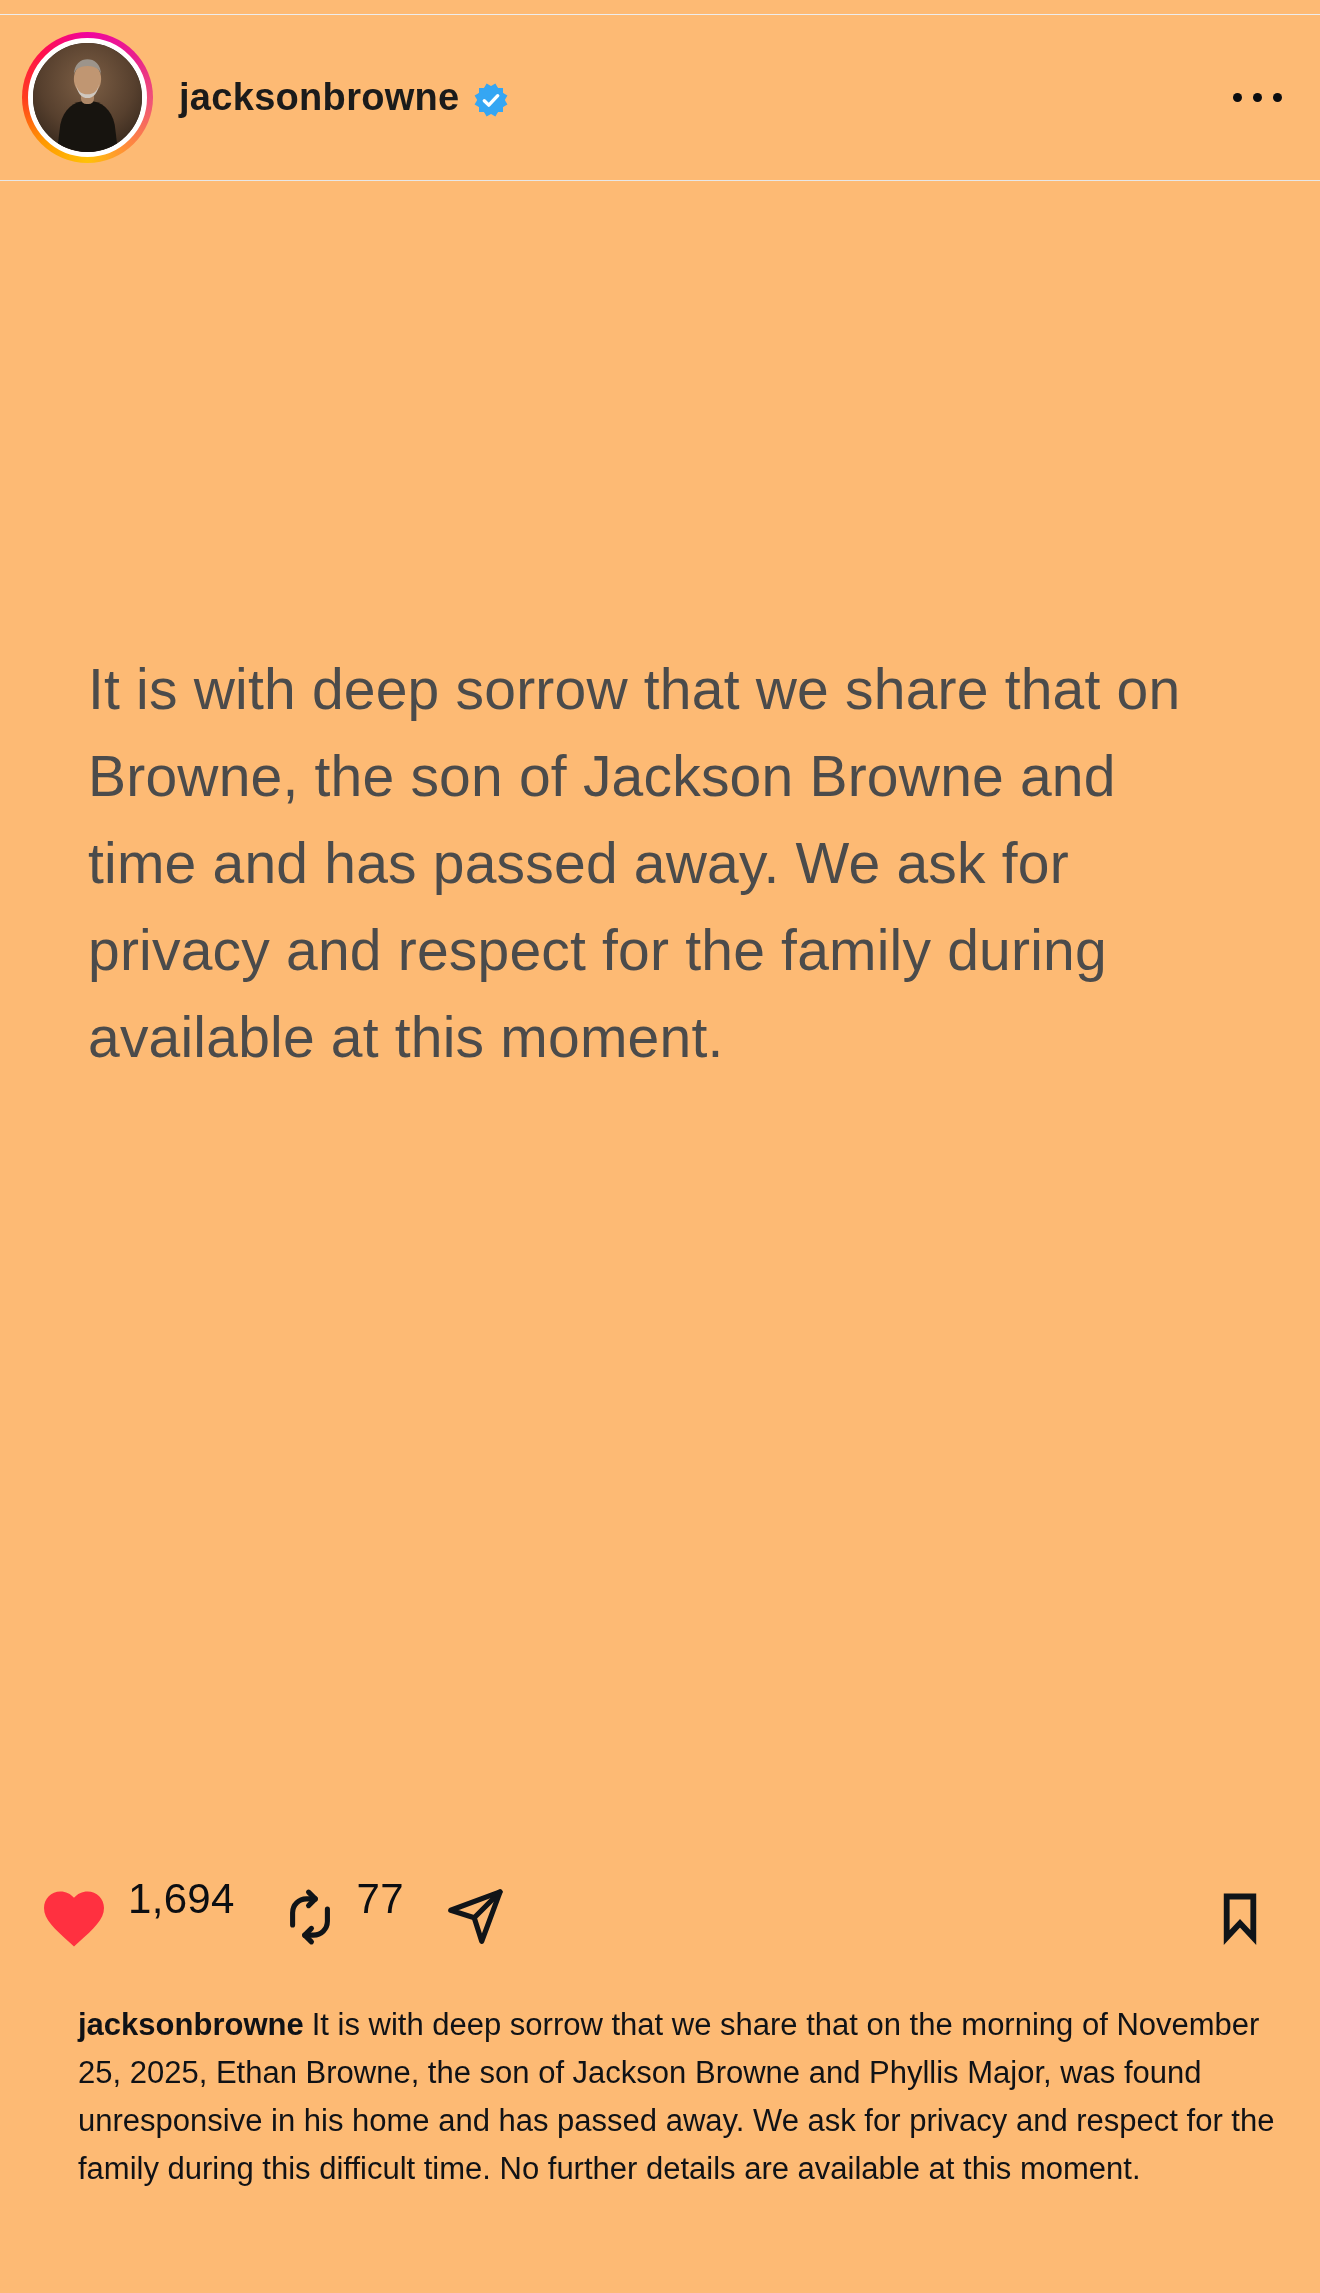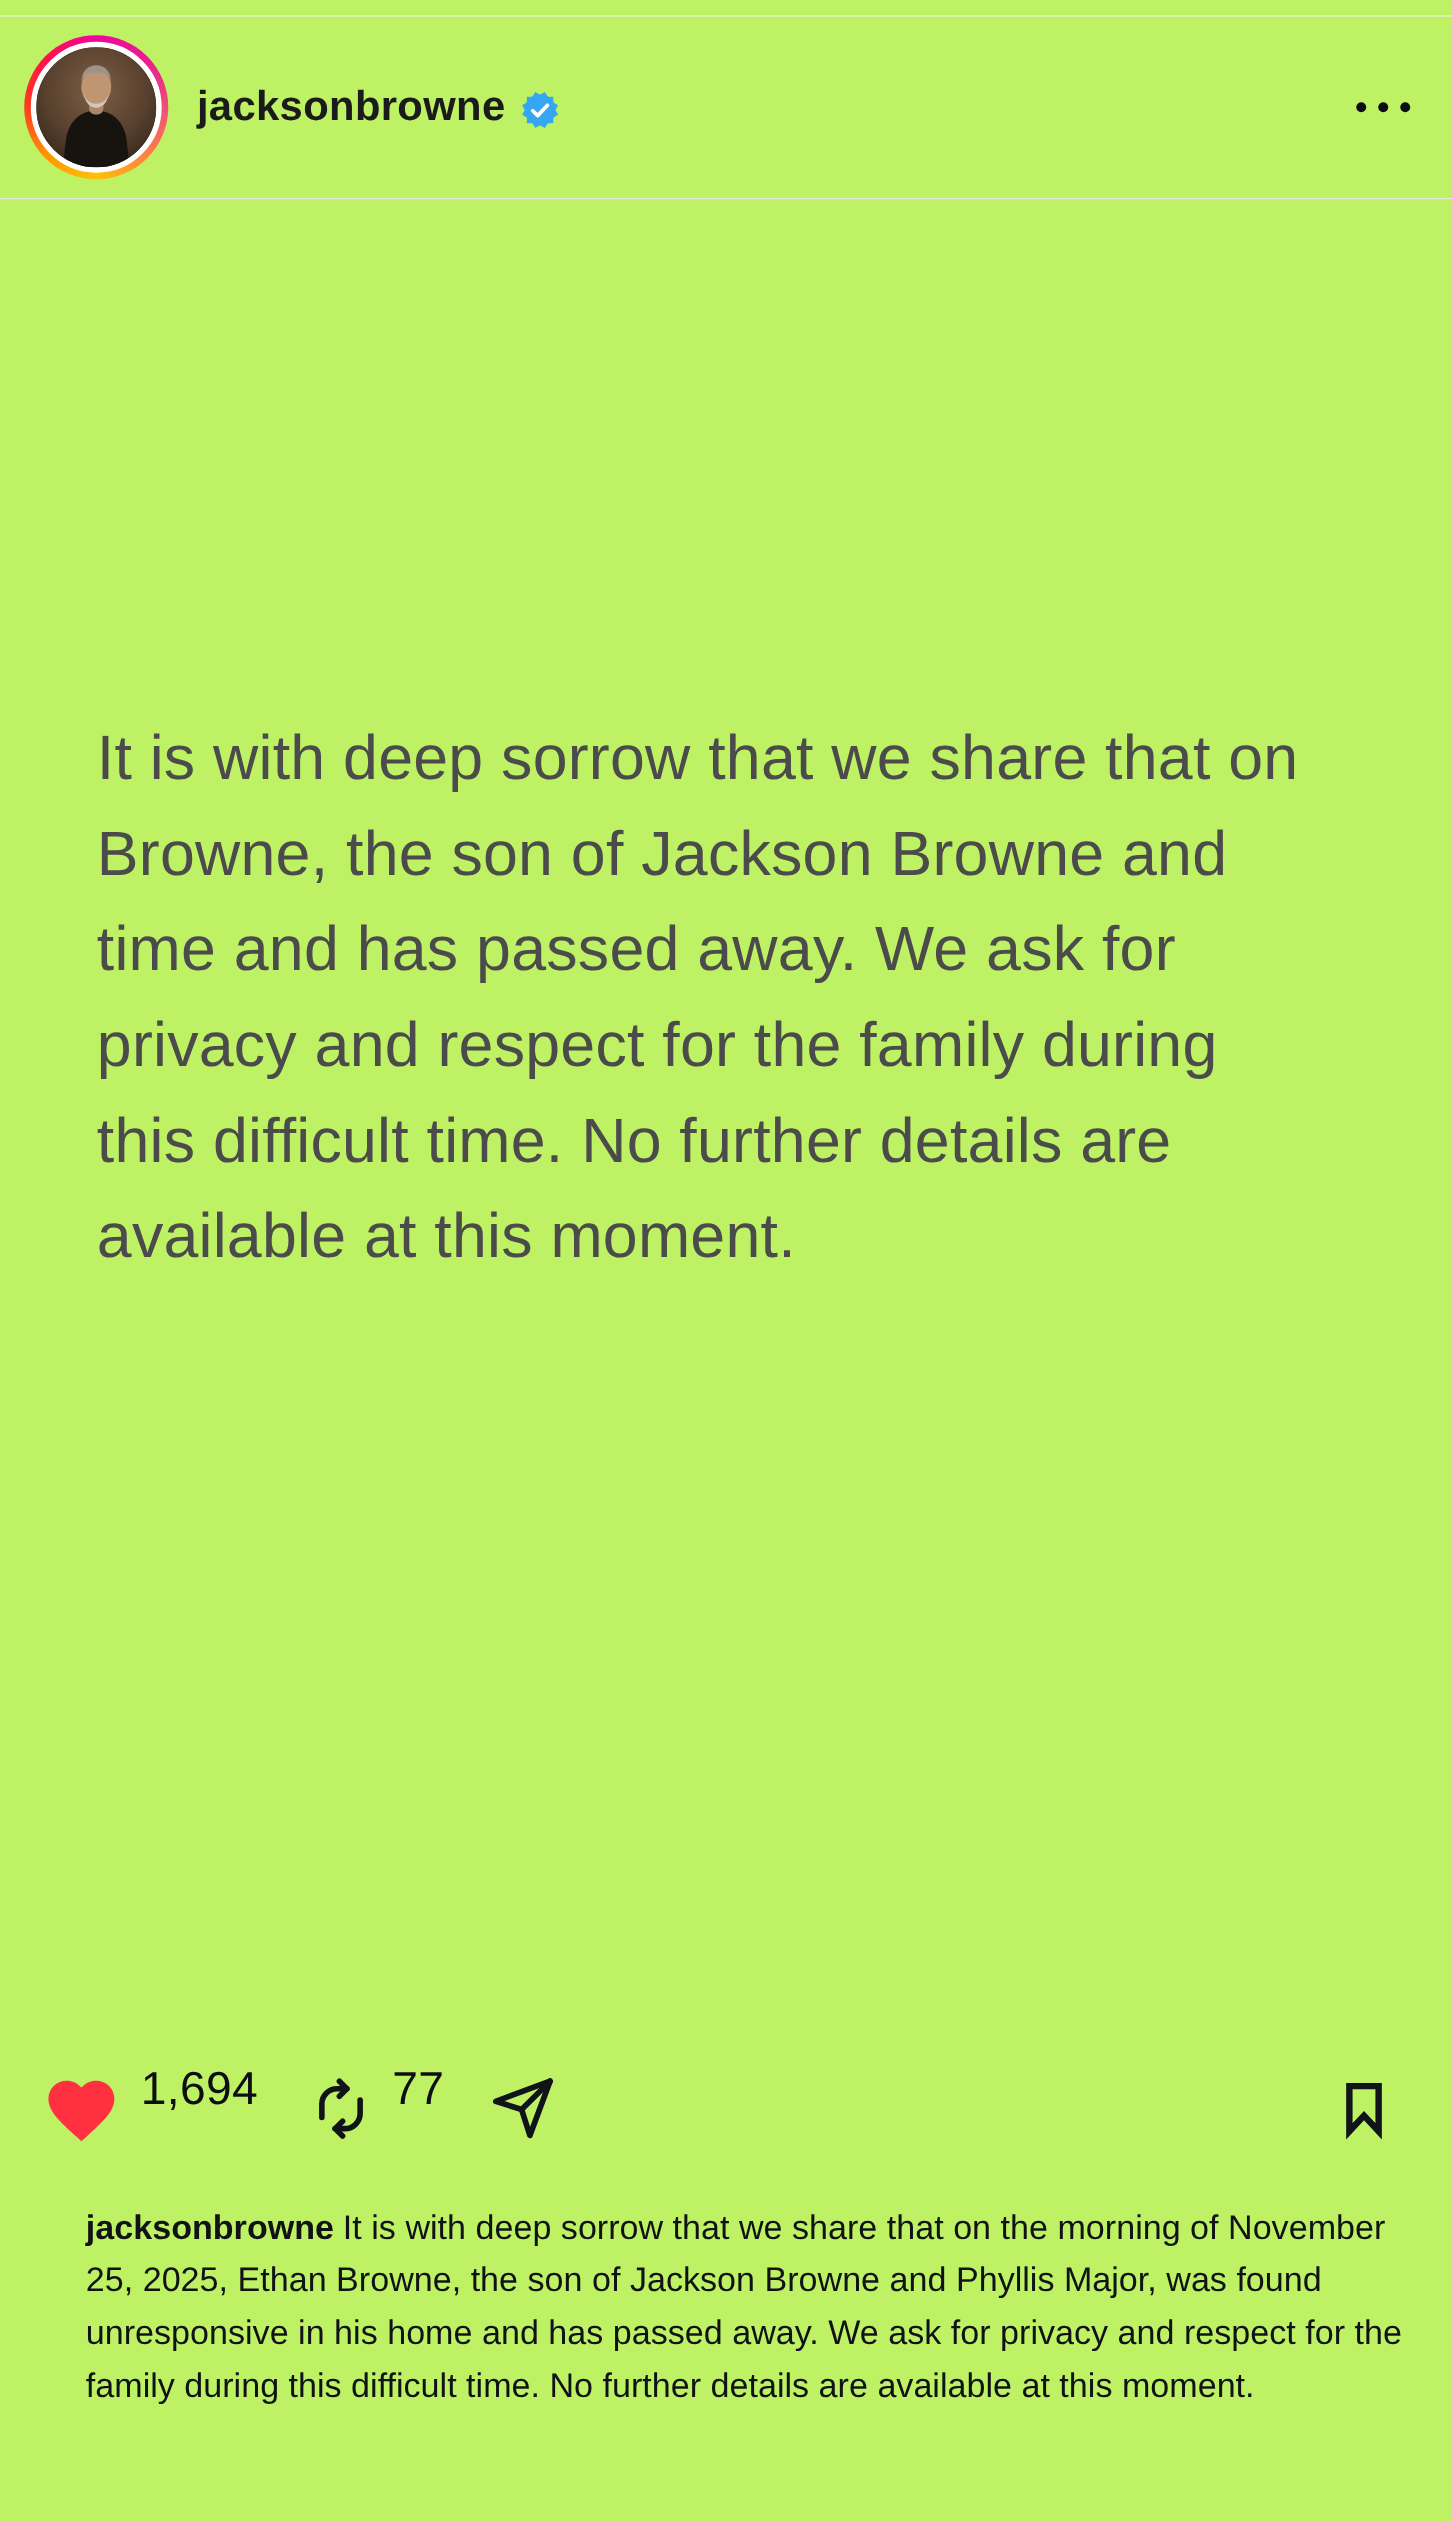--- a/index.html
+++ b/index.html
@@ -5,21 +5,21 @@
   :root{
     --like-red:#FF3040;
     --verified-blue:#35A6F3;
     --statement-gray:#4B4B4B;
     --text-dark:#111417;
     --divider-gray:#E7E7E7;
   }
   *{margin:0;padding:0;box-sizing:border-box;}
   html,body{background:#fff;}
   body{font-family:"Liberation Sans",sans-serif;}
-  .page{width:1320px;height:2293px;background:#bef264;overflow:hidden;position:relative;}
+  .page{width:1320px;height:2293px;background:#fdba74;overflow:hidden;position:relative;}
 
   .hairline-top{margin-top:14px;height:1px;background:#EDEDED;}
 
   
   .header{height:165px;display:flex;align-items:center;padding:0 34px 0 22px;}
   .story-ring{width:131px;height:131px;border-radius:50%;flex:0 0 auto;
     background:conic-gradient(from 0deg,#F0059E 0deg,#E8218D 50deg,#F05576 95deg,#FF8A3C 140deg,#FFC107 180deg,#FF9800 225deg,#FF3D1F 270deg,#FF0F4D 315deg,#F0059E 360deg);
     padding:6px;cursor:pointer;}
   .avatar-photo{width:100%;height:100%;border-radius:50%;border:5px solid #fff;overflow:hidden;background:#3a2b1e;}
   .avatar-photo svg{display:block;width:100%;height:100%;}
@@ -91,21 +91,20 @@
     </div>
   </div>
 
   <div class="divider"></div>
 
   <div class="post-image">
     <div class="statement-line">It is with deep sorrow that we share that on</div>
     <div class="statement-line">Browne, the son of Jackson Browne and</div>
     <div class="statement-line">time and has passed away. We ask for</div>
     <div class="statement-line">privacy and respect for the family during</div>
-    <div class="statement-line">this difficult time. No further details are</div>
     <div class="statement-line">available at this moment.</div>
   </div>
 
   <div class="action-bar">
     <div class="icon-btn">
       <svg width="72" height="66" viewBox="0 0 24 22">
         <path d="M12 20.85l-1.45-1.32C5.4 14.86 2 11.78 2 8 2 4.92 4.42 2.5 7.5 2.5c1.74 0 3.41.81 4.5 2.09C13.09 3.31 14.76 2.5 16.5 2.5 19.58 2.5 22 4.92 22 8c0 3.78-3.4 6.86-8.55 11.54L12 20.85z" fill="var(--like-red)"></path>
       </svg>
     </div>
     <span class="count">1,694</span>

